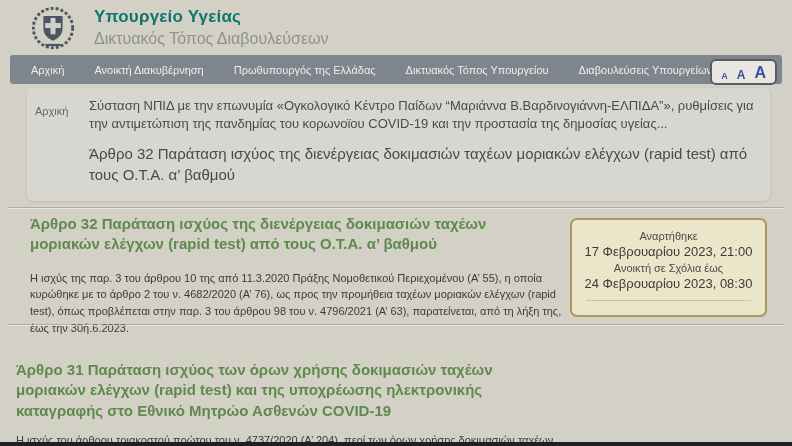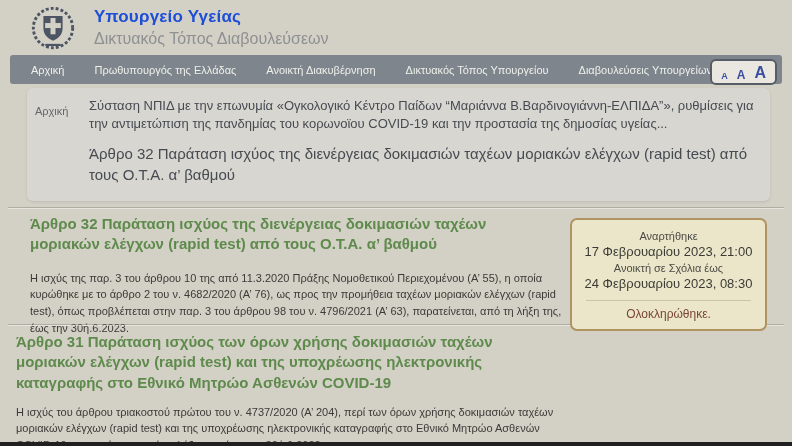--- a/index.html
+++ b/index.html
@@ -8,21 +8,21 @@
     position:relative; overflow:hidden;
     background:#d3d0c6;
     font-family:"Liberation Sans", sans-serif;
     -webkit-font-smoothing:antialiased;
   }
 
   
   .site-header { position:absolute; top:0; left:0; right:0; height:55px; display:flex; align-items:center; padding-left:28px; }
   .logo { width:50px; height:48px; margin-top:2px; flex:0 0 auto; }
   .head-text { margin-left:16px; }
-  .site-title { font-size:17px; font-weight:bold; color:#1d4ed8; letter-spacing:0.2px; }
+  .site-title { font-size:17px; font-weight:bold; color:#0f766e; letter-spacing:0.2px; }
   .site-subtitle { font-size:16px; color:#8e9092; margin-top:3px; }
 
   
   .nav { position:absolute; top:55px; left:10px; right:10px; height:29px; background:#7f858d; border-radius:3px;
          display:flex; align-items:center; padding:0 6px; box-sizing:border-box; }
   .nav-item { color:#eef0ea; font-size:11px; padding:0 15px; cursor:pointer; white-space:nowrap; }
   .font-size-widget { position:absolute; right:5px; top:4px; height:20px; background:#e9e7e0; border:2px solid #565c66;
          border-radius:6px; display:flex; align-items:flex-end; gap:9px; padding:0 9px 2px; }
   .fs-a { color:#3a4da0; font-weight:bold; line-height:1; cursor:pointer; }
   .fs-a.small { font-size:9px; }
@@ -40,21 +40,21 @@
 
   
   .divider { position:absolute; left:8px; right:8px; border-top:1px solid rgba(110,106,95,0.35); border-bottom:1px solid rgba(255,255,255,0.45); }
   .divider.d1 { top:207px; }
   .divider.d2 { top:324px; }
 
   .article-32 { position:absolute; top:214px; left:30px; }
   .article-31 { position:absolute; top:332px; left:16px; }
   .article-heading { color:#5e8a4c; font-size:15px; font-weight:bold; line-height:1.35; margin:0; cursor:pointer; }
   .article-32 .article-heading { width:508px; margin-bottom:15px; }
-  .article-31 .article-heading { width:532px; margin-bottom:11px; }
+  .article-31 .article-heading { width:532px; margin-bottom:11px;margin-top:28px; }
   .article-body { color:#3b3b37; font-size:11px; line-height:1.52; margin:0; }
   .article-32 .article-body { width:532px; }
   .article-31 .article-body { width:552px; }
 
   
   .status-box { position:absolute; top:218px; left:570px; width:197px; box-sizing:border-box;
         background:#ebe6c9; border:2px solid #af9462; border-radius:7px; text-align:center; padding:9px 12px 8px; }
   .sb-label { font-size:11px; color:#4b4b45; line-height:1.3; }
   .sb-date { font-size:13px; font-weight:normal; color:#3b3b35; line-height:1.35; }
   .sb-divider { border:0; border-top:1px solid #cdc4a5; margin:7px 2px 6px; }
@@ -77,22 +77,22 @@
     </svg>
   </div>
   <div class="head-text">
     <div class="site-title">Υπουργείο Υγείας</div>
     <div class="site-subtitle">Δικτυακός Τόπος Διαβουλεύσεων</div>
   </div>
 </div>
 
 <div class="nav">
   <span class="nav-item">Αρχική</span>
+  <span class="nav-item">Ανοικτή Διακυβέρνηση</span>
   <span class="nav-item">Πρωθυπουργός της Ελλάδας</span>
-  <span class="nav-item">Ανοικτή Διακυβέρνηση</span>
   <span class="nav-item">Δικτυακός Τόπος Υπουργείου</span>
   <span class="nav-item">Διαβουλεύσεις Υπουργείων</span>
   <div class="font-size-widget">
     <span class="fs-a small">A</span>
     <span class="fs-a medium">A</span>
     <span class="fs-a large">A</span>
   </div>
 </div>
 
 <div class="consult-panel">
@@ -118,16 +118,15 @@
   <h2 class="article-heading">Άρθρο 31 Παράταση ισχύος των όρων χρήσης δοκιμασιών ταχέων μοριακών ελέγχων (rapid test) και της υποχρέωσης ηλεκτρονικής καταγραφής στο Εθνικό Μητρώο Ασθενών COVID-19</h2>
   <p class="article-body">Η ισχύς του άρθρου τριακοστού πρώτου του ν. 4737/2020 (Α’ 204), περί των όρων χρήσης δοκιμασιών ταχέων μοριακών ελέγχων (rapid test) και της υποχρέωσης ηλεκτρονικής καταγραφής στο Εθνικό Μητρώο Ασθενών COVID-19, παρατείνεται, από τη λήξη της, έως την 30ή.6.2023.</p>
 </div>
 
 <div class="status-box">
   <div class="sb-label">Αναρτήθηκε</div>
   <div class="sb-date">17 Φεβρουαρίου 2023, 21:00</div>
   <div class="sb-label">Ανοικτή σε Σχόλια έως</div>
   <div class="sb-date">24 Φεβρουαρίου 2023, 08:30</div>
   <hr class="sb-divider">
-  <div class="sb-status">Ολοκληρώθηκε.</div>
 </div>
 
 <div class="footer-bar"></div>
 
 </body></html>

